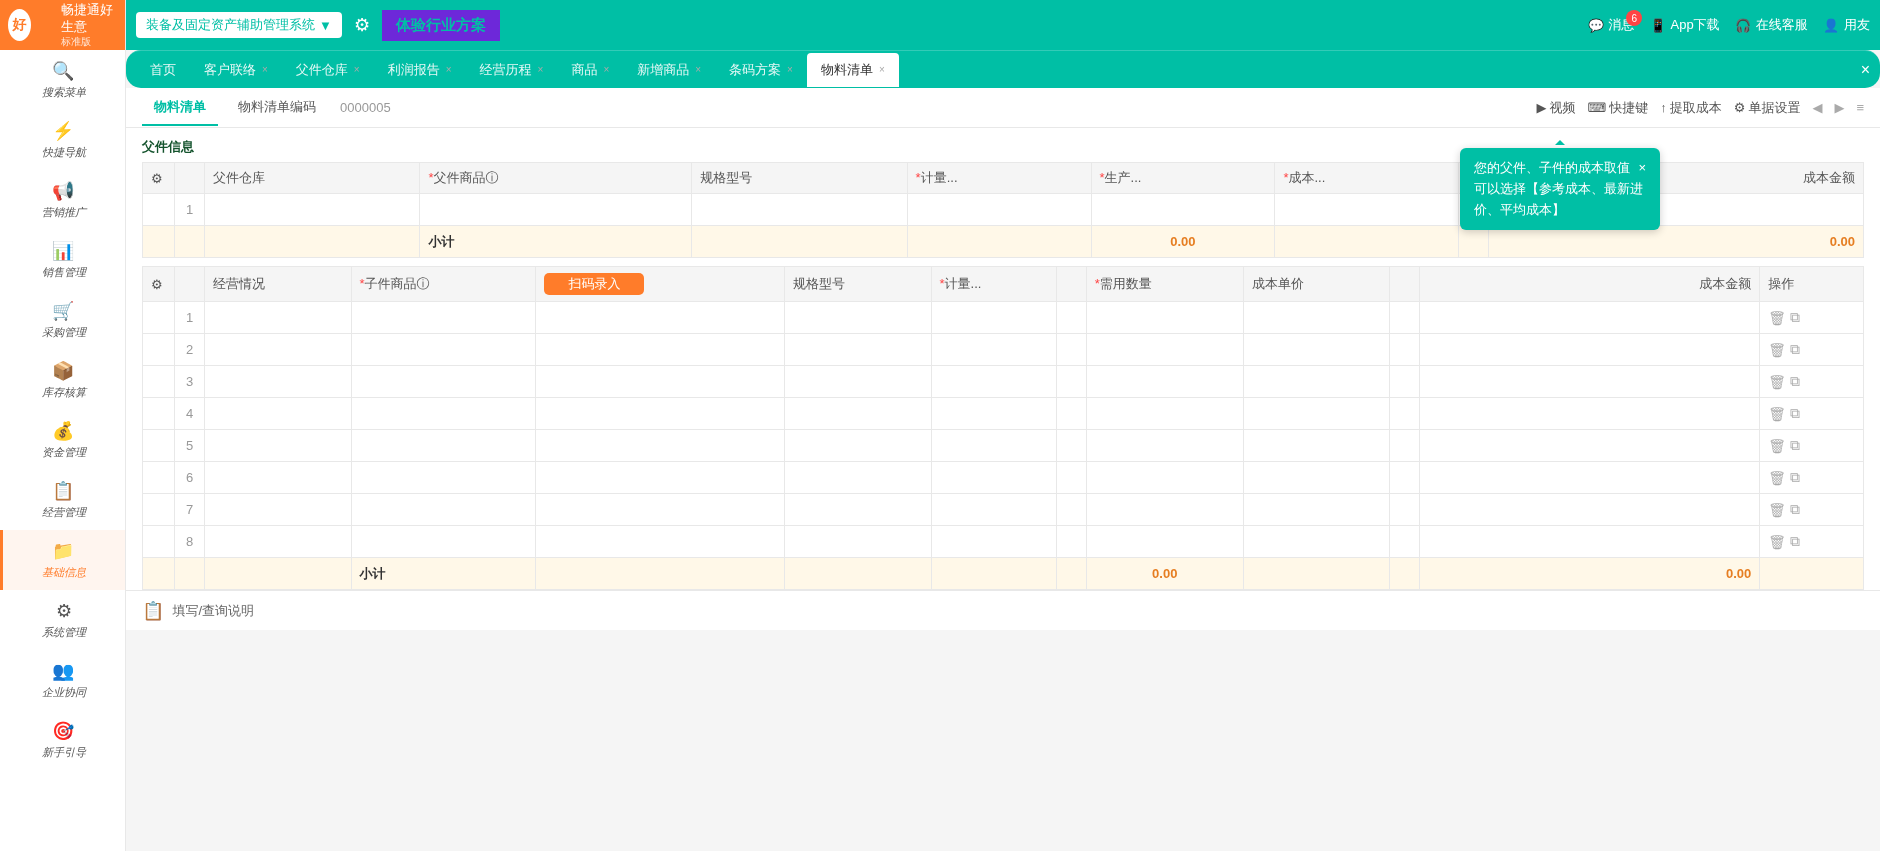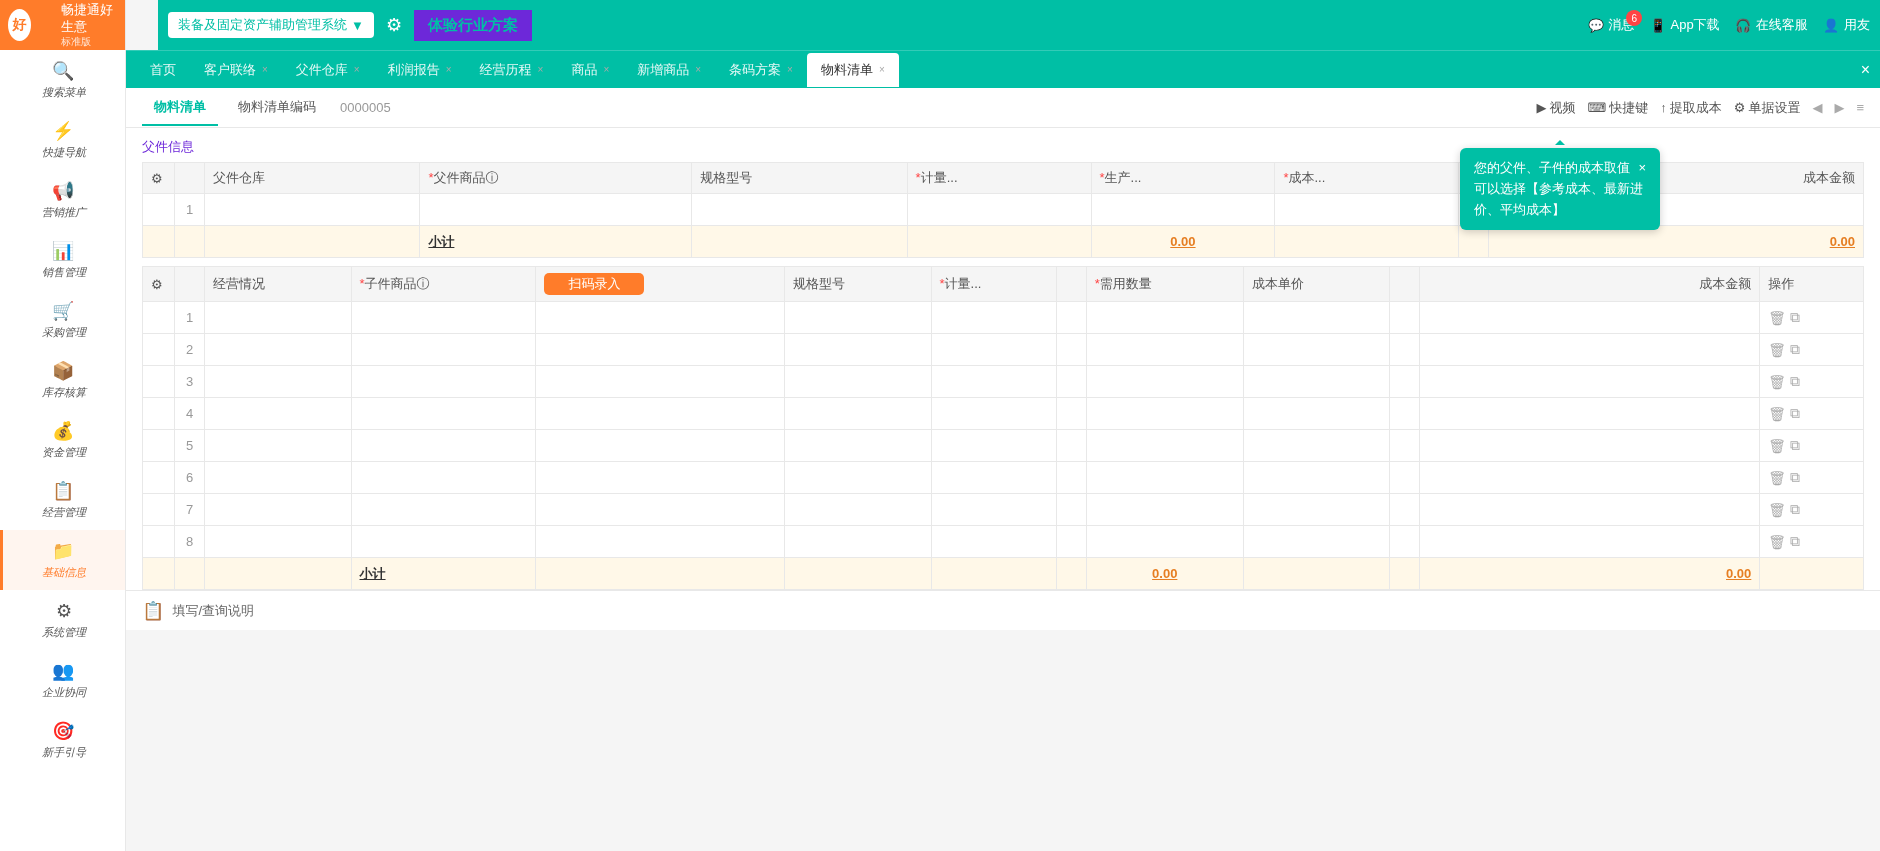--- a/index.html
+++ b/index.html
@@ -55,21 +55,20 @@
 
     
     .topbar {
       background: #00bfa5;
       height: 50px;
       display: flex;
       align-items: center;
       padding: 0 10px;
       gap: 4px;
       flex-shrink: 0;
-      margin-left: 32px;
     }
     .topbar-system {
       background: #fff;
       color: #00bfa5;
       padding: 4px 10px;
       border-radius: 4px;
       font-size: 12px;
       display: flex;
       align-items: center;
       gap: 4px;
@@ -112,20 +111,21 @@
     
     .nav-tabs {
       background: #00bfa5;
       display: flex;
       align-items: center;
       padding: 0 10px;
       height: 38px;
       flex-shrink: 0;
       border-top: 1px solid rgba(255,255,255,0.2);
       overflow-x: auto;
+      border-radius: 15px;
     }
     .nav-tab {
       padding: 8px 14px;
       color: rgba(255,255,255,0.9);
       cursor: pointer;
       white-space: nowrap;
       font-size: 13px;
       display: flex;
       align-items: center;
       gap: 4px;
@@ -173,22 +173,22 @@
       align-items: center;
       gap: 3px;
       cursor: pointer;
       color: #555;
     }
 
     
     .section { padding: 0 16px 0 16px; background: #fff; }
     .section-title {
       font-size: 13px;
-      font-weight: normal;
-      color: #6d28d9;
+      font-weight: bold;
+      color: #14532d;
       padding: 10px 0 6px 0;
     }
 
     
     .data-table {
       width: 100%;
       border-collapse: collapse;
       font-size: 12px;
     }
     .data-table th {
@@ -202,21 +202,20 @@
     }
     .data-table td {
       border: 1px solid #e8e8e8;
       padding: 4px 8px;
       color: #333;
       height: 32px;
     }
     .data-table .subtotal td {
       background: #fff8e8;
       font-weight: bold;
-      text-decoration: underline;
     }
     .data-table .row-num {
       color: #999;
       text-align: center;
       width: 30px;
     }
     .required-star { color: #ff4444; }
     .col-gear { width: 32px; text-align: center; }
     .scan-btn {
       background: #ff7c2a;

